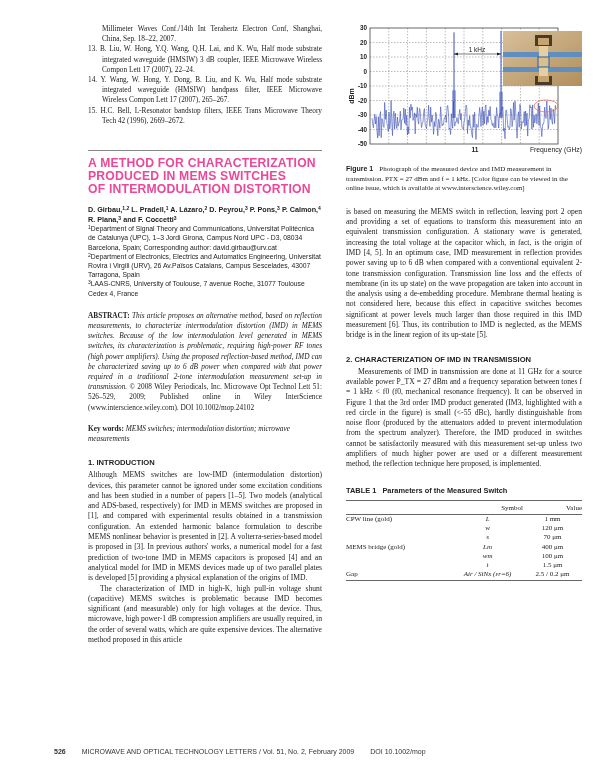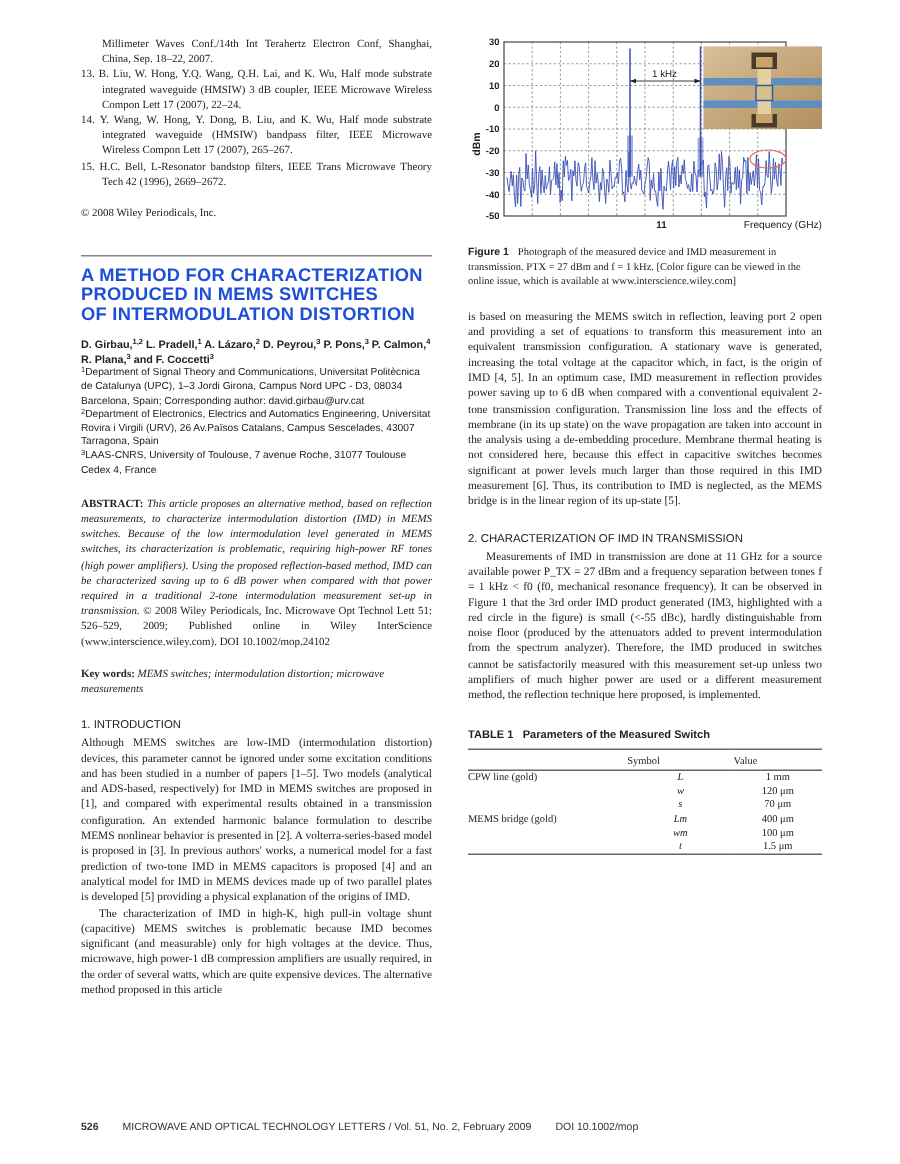--- a/index.html
+++ b/index.html
@@ -1,65 +1,64 @@
 <!DOCTYPE html>
 <html><head>
 <meta charset="utf-8">
 <style>
   html, body { margin:0; padding:0; background:#ffffff; }
   body { width:600px; height:776px; position:relative; overflow:hidden; color:#222; }
-  .serif { font-family: "Liberation Serif", "DejaVu Serif", serif; }
+  .serif { font-family: "Liberation Serif", "DejaVu Serif", serif; margin-left: 34px; }
   .sans { font-family: "Liberation Sans", "DejaVu Sans", sans-serif; }
   .col { position:absolute; }
   #left { left:54px; top:24px; width:234px; }
   #right { left:312px; top:24px; width:236px; }
   .ref { font-size:7.3px; line-height:10.2px; text-align:justify; padding-left:14px; text-indent:-14px; margin:0; }
   .ref.cont { text-indent:0; }
   .copyright { font-size:7.3px; margin-top:11px; }
   .rule { border-top:1.5px solid #888; margin-top:24px; }
-  .title { font-weight:bold; font-size:12.2px; line-height:13px; margin-top:6px; letter-spacing:0.2px; color:#1d4ed8; }
+  .title { font-weight:bold; font-size:12.2px; line-height:13px; margin-top:6px; letter-spacing:0.2px; color:#ec4899; }
   .authors { font-weight:bold; font-size:7.2px; line-height:9.6px; margin-top:9px; }
   .authors sup, .affil sup { font-size:5px; vertical-align:top; position:relative; top:-1px; }
   .affil { font-size:6.8px; line-height:9.2px; }
   .received { font-size:7.3px; font-style:italic; margin-top:17px; }
   .abstract { font-size:7.3px; line-height:10.2px; text-align:justify; margin-top:13px; }
   .abstract b { font-style:normal; }
   .abstract i { font-style:italic; }
   .keywords { font-size:7.3px; line-height:10.2px; margin-top:11px; }
-  .sechead { font-weight:normal; font-size:7.6px; margin-top:14px; margin-bottom:3px; }
+  .sechead { font-weight:bold; font-size:7.6px; margin-top:14px; margin-bottom:3px; }
   .body { font-size:7.6px; line-height:10.3px; text-align:justify; margin:0; }
   .body.indent { text-indent:12px; }
   .figure { position:relative; width:236px; height:130px; }
   .caption { font-size:7px; line-height:9.6px; margin-top:10px; }
   .caption b { font-family: "Liberation Sans", "DejaVu Sans", sans-serif; font-weight:bold; margin-right:6px; }
   .table-title { font-size:7.4px; font-weight:bold; margin-top:16px; }
   table { width:236px; border-collapse:collapse; margin-top:5px; font-size:7px; }
   table thead tr { border-top:1.5px solid #666; border-bottom:1px solid #666; }
   table tbody tr:last-child { border-bottom:1.5px solid #666; }
   th { font-weight:normal; padding:3px 0 2px; }
   td { padding:0; line-height:9.3px; vertical-align:top; }
   td.c1 { width:45%; text-align:left; }
   td.c2 { width:30%; text-align:center; font-style:italic; }
   td.c3 { width:25%; text-align:center; }
-  th.c1 { text-align:left; } th.c2, th.c3 { text-align:left; }
+  th.c1 { text-align:left; } th.c2, th.c3 { text-align:right; }
   #footer { position:absolute; left:54px; top:748px; font-size:7px; white-space:nowrap; color:#333; }
   #footer .pg { font-weight:bold; margin-right:16px; }
   #footer .doi { margin-left:16px; }
 </style>
 </head>
 <body>
 
 <div id="left" class="col serif">
   <div>
     <p class="ref cont">Millimeter Waves Conf./14th Int Terahertz Electron Conf, Shanghai, China, Sep. 18–22, 2007.</p>
     <p class="ref"><span>13.</span>&nbsp;<span>B. Liu, W. Hong, Y.Q. Wang, Q.H. Lai, and K. Wu, Half mode substrate integrated waveguide (HMSIW) 3 dB coupler, IEEE Microwave Wireless Compon Lett 17 (2007), 22–24.</span></p>
     <p class="ref"><span>14.</span>&nbsp;<span>Y. Wang, W. Hong, Y. Dong, B. Liu, and K. Wu, Half mode substrate integrated waveguide (HMSIW) bandpass filter, IEEE Microwave Wireless Compon Lett 17 (2007), 265–267.</span></p>
     <p class="ref"><span>15.</span>&nbsp;<span>H.C. Bell, L-Resonator bandstop filters, IEEE Trans Microwave Theory Tech 42 (1996), 2669–2672.</span></p>
   </div>
-  <div class="copyright">© 2008 Wiley Periodicals, Inc.</div>
 
   <div class="rule"></div>
   <div class="title sans">
     <div>A METHOD FOR CHARACTERIZATION</div>
     <div>PRODUCED IN MEMS SWITCHES</div>
     <div>OF INTERMODULATION DISTORTION</div>
   </div>
 
   <div class="authors sans" id="authors"><span>D. Girbau,</span><sup>1,2</sup> <span>L. Pradell,</span><sup>1</sup> <span>A. Lázaro,</span><sup>2</sup> <span>D. Peyrou,</span><sup>3</sup> <span>P. Pons,</span><sup>3</sup> <span>P. Calmon,</span><sup>4</sup> <span>R. Plana,</span><sup>3</sup> <span>and F. Coccetti</span><sup>3</sup> </div>
   <div class="affil sans" id="affils">
@@ -199,19 +198,24 @@
         <tr>
           <td class="c1"></td>
           <td class="c2">wm</td>
           <td class="c3">100 μm</td>
         </tr>
         <tr>
           <td class="c1"></td>
           <td class="c2">t</td>
           <td class="c3">1.5 μm</td>
         </tr>
+        <tr>
+          <td class="c1">Gap</td>
+          <td class="c2">Air / SiNx (εr=6)</td>
+          <td class="c3">2.5 / 0.2 μm</td>
+        </tr>
       </tbody>
   </table>
 </div>
 
 <div id="footer" class="sans">
   <span class="pg">526</span><span>MICROWAVE AND OPTICAL TECHNOLOGY LETTERS / Vol. 51, No. 2, February 2009</span><span class="doi">DOI 10.1002/mop</span>
 </div>
 
 </body></html>

